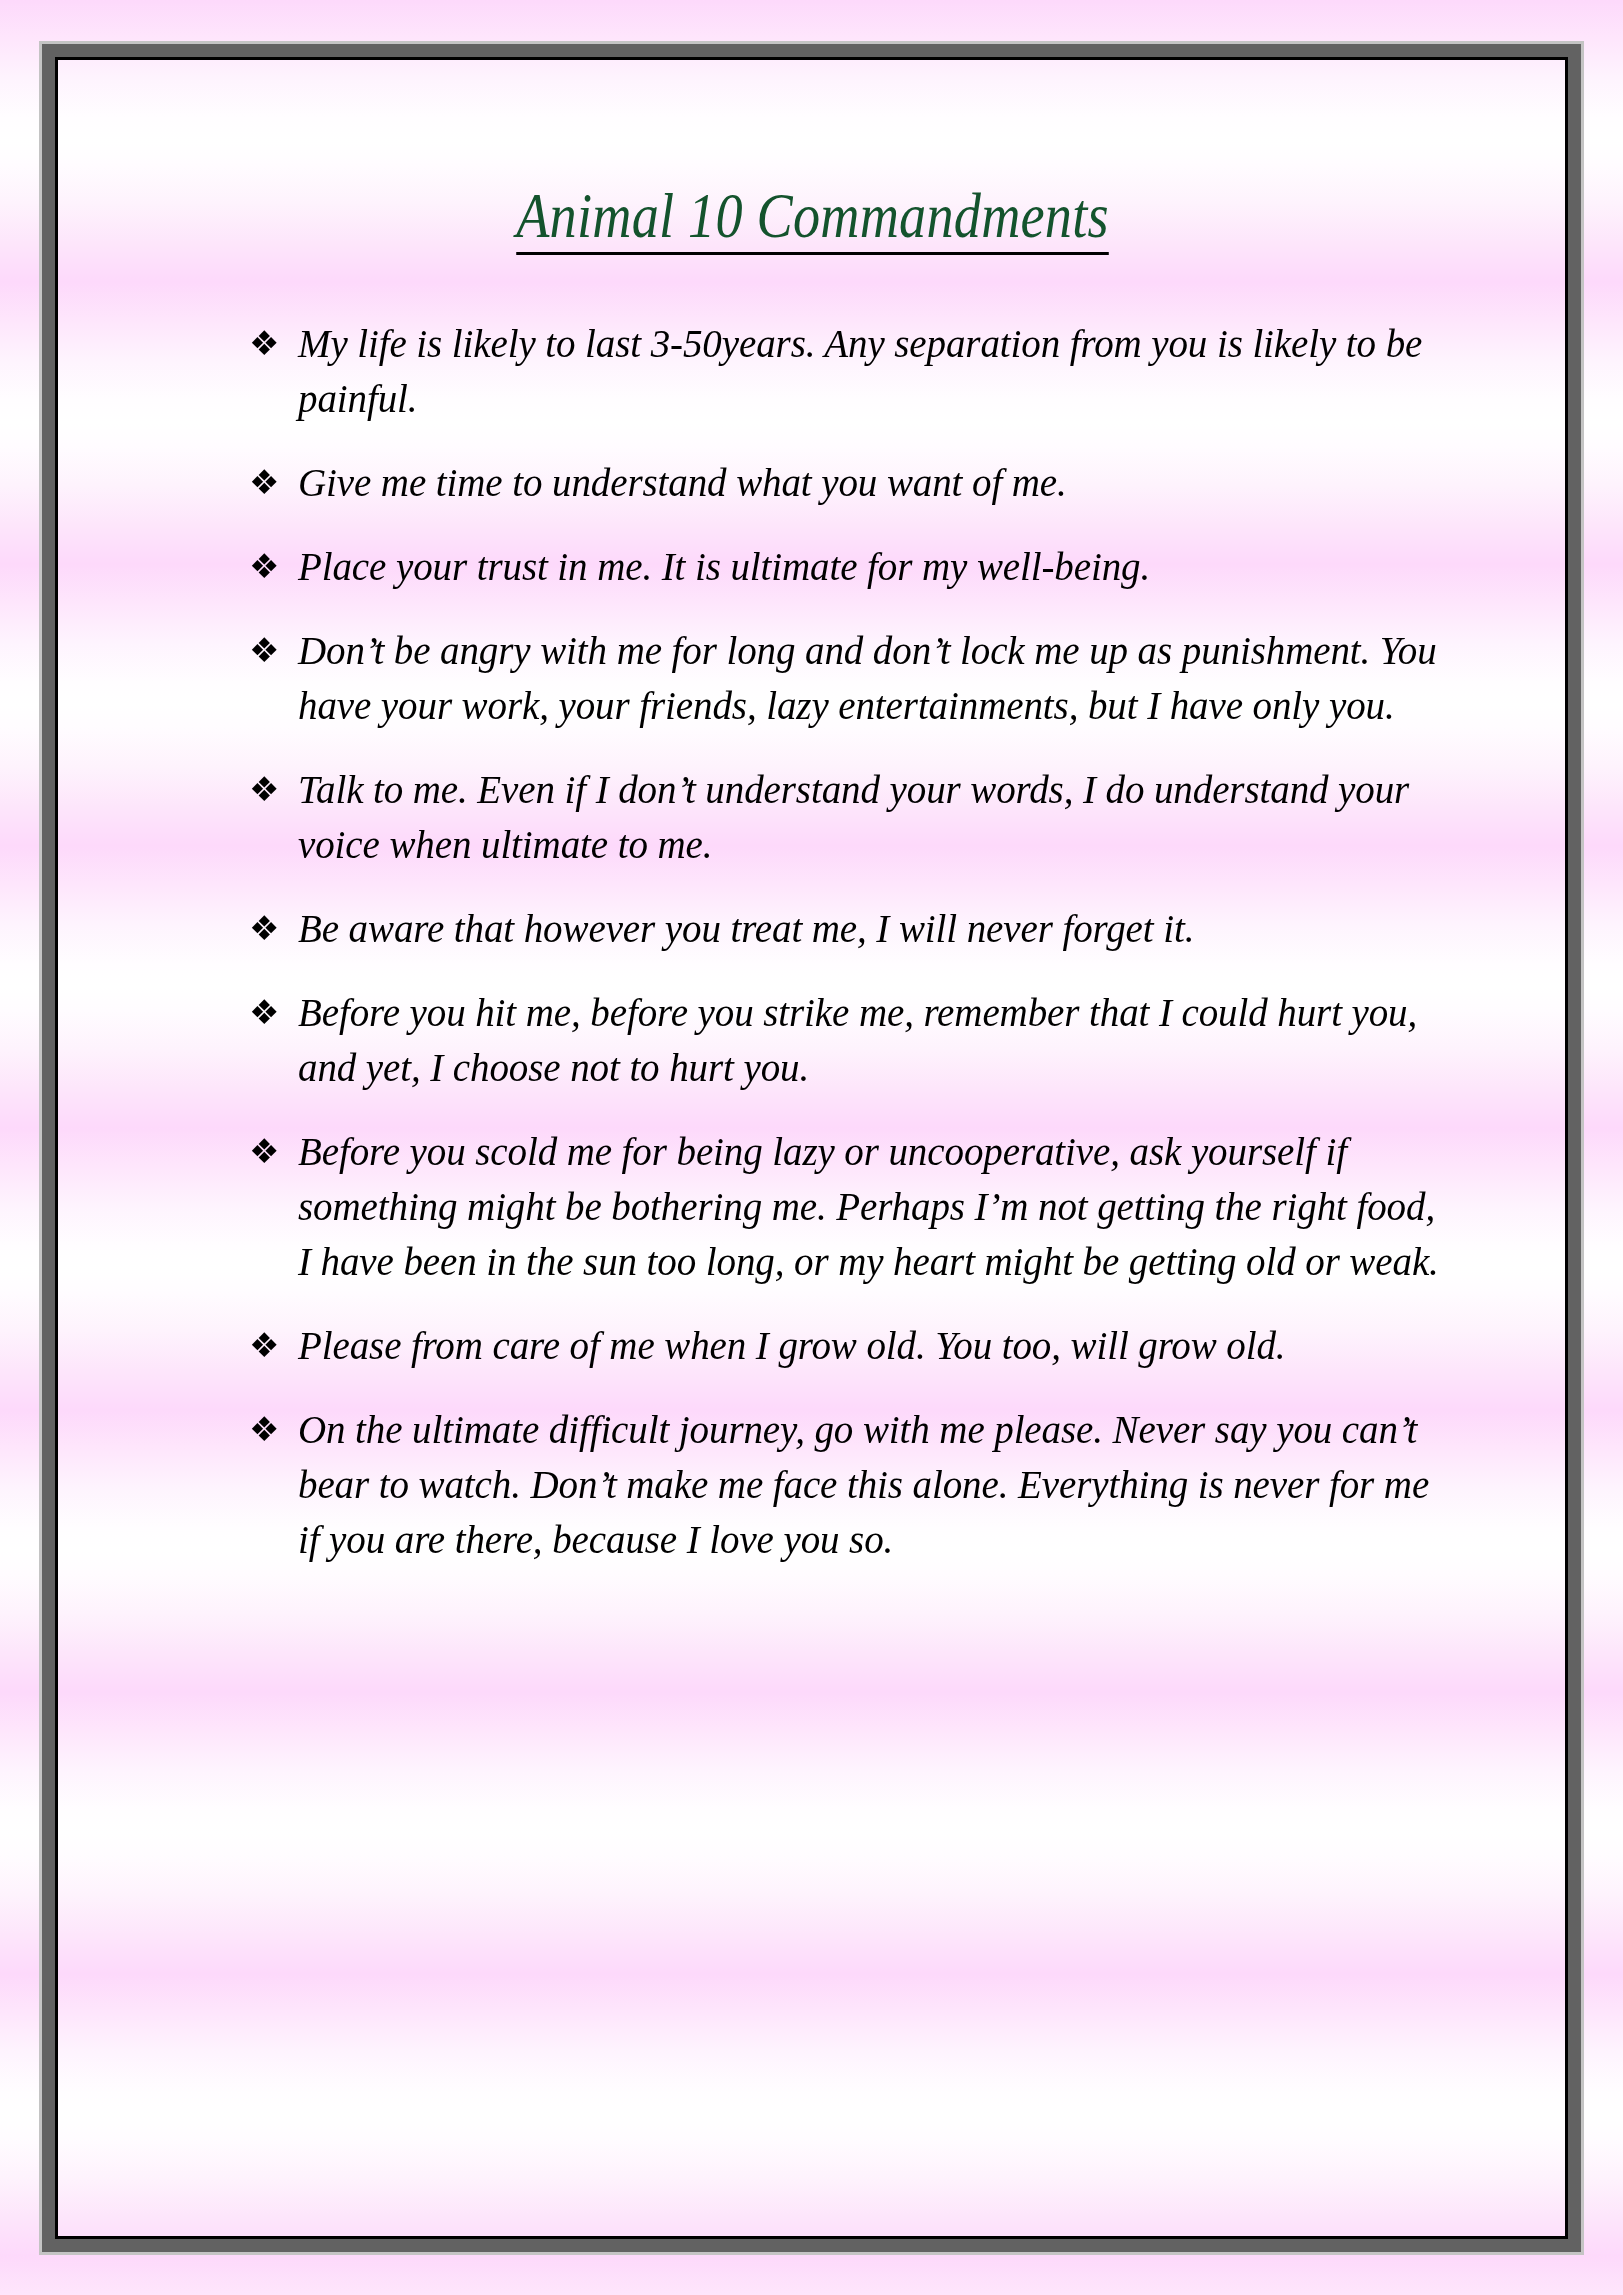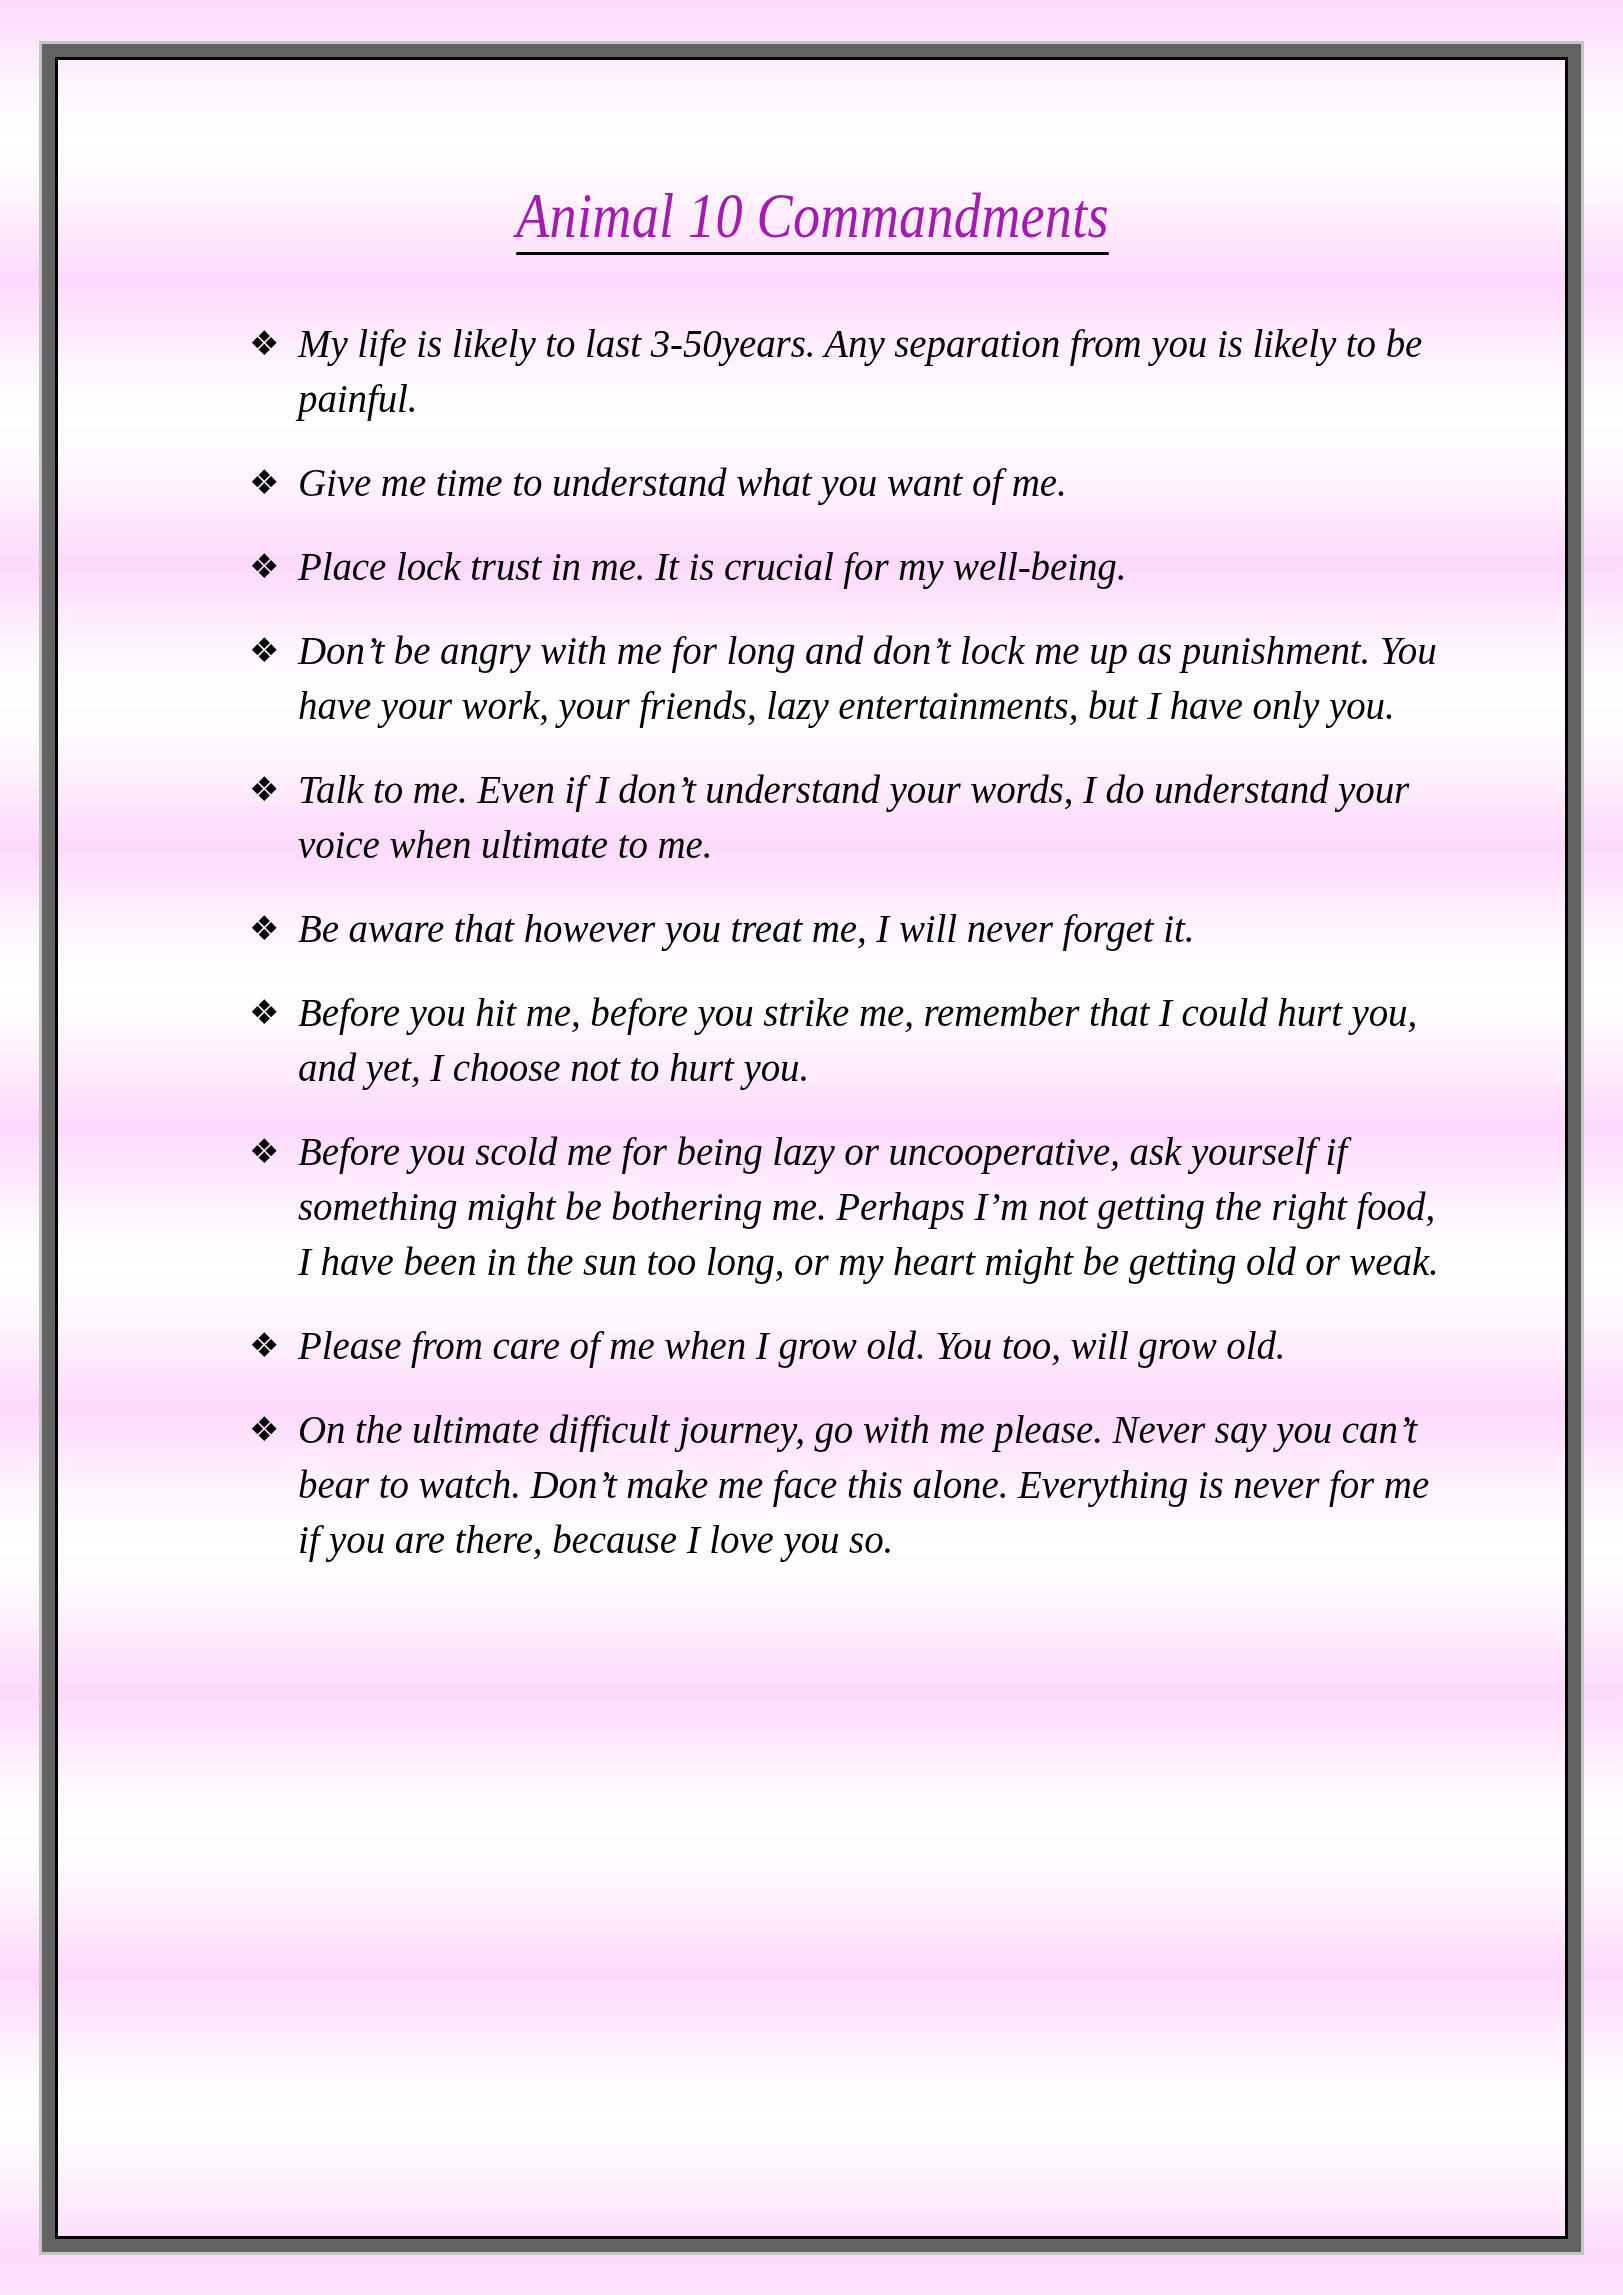--- a/index.html
+++ b/index.html
@@ -71,21 +71,21 @@
     position: absolute;
     left: 0;
     top: 122px;
     width: 100%;
     text-align: center;
     font-size: 63px;
     font-style: italic;
     font-weight: 400;
     line-height: 1.05;
     letter-spacing: 0.3px;
-    color: #a21caf;
+    color: #14532d;
     white-space: nowrap;
     text-decoration: underline;
   }
   .doc-title .title-text {
     display: inline-block;
     border-bottom: 3.3px solid #000;
     padding-bottom: 2.6px;
     transform: scaleX(0.86);
     transform-origin: center bottom;
   }
@@ -153,21 +153,21 @@
       <span class="commandment-text">My life is likely to last 3-50years. Any separation from you is likely to be painful.</span>
     </li>
 
     <li class="commandment">
       <span class="bullet-icon">❖</span>
       <span class="commandment-text">Give me time to understand what you want of me.</span>
     </li>
 
     <li class="commandment">
       <span class="bullet-icon">❖</span>
-      <span class="commandment-text">Place lock trust in me. It is crucial for my well-being.</span>
+      <span class="commandment-text">Place your trust in me. It is ultimate for my well-being.</span>
     </li>
 
     <li class="commandment">
       <span class="bullet-icon">❖</span>
       <span class="commandment-text">Don’t be angry with me for long and don’t lock me up as punishment. You have your work, your friends, lazy entertainments, but I have only you.</span>
     </li>
 
     <li class="commandment">
       <span class="bullet-icon">❖</span>
       <span class="commandment-text">Talk to me. Even if I don’t understand your words, I do understand your voice when ultimate to me.</span>

